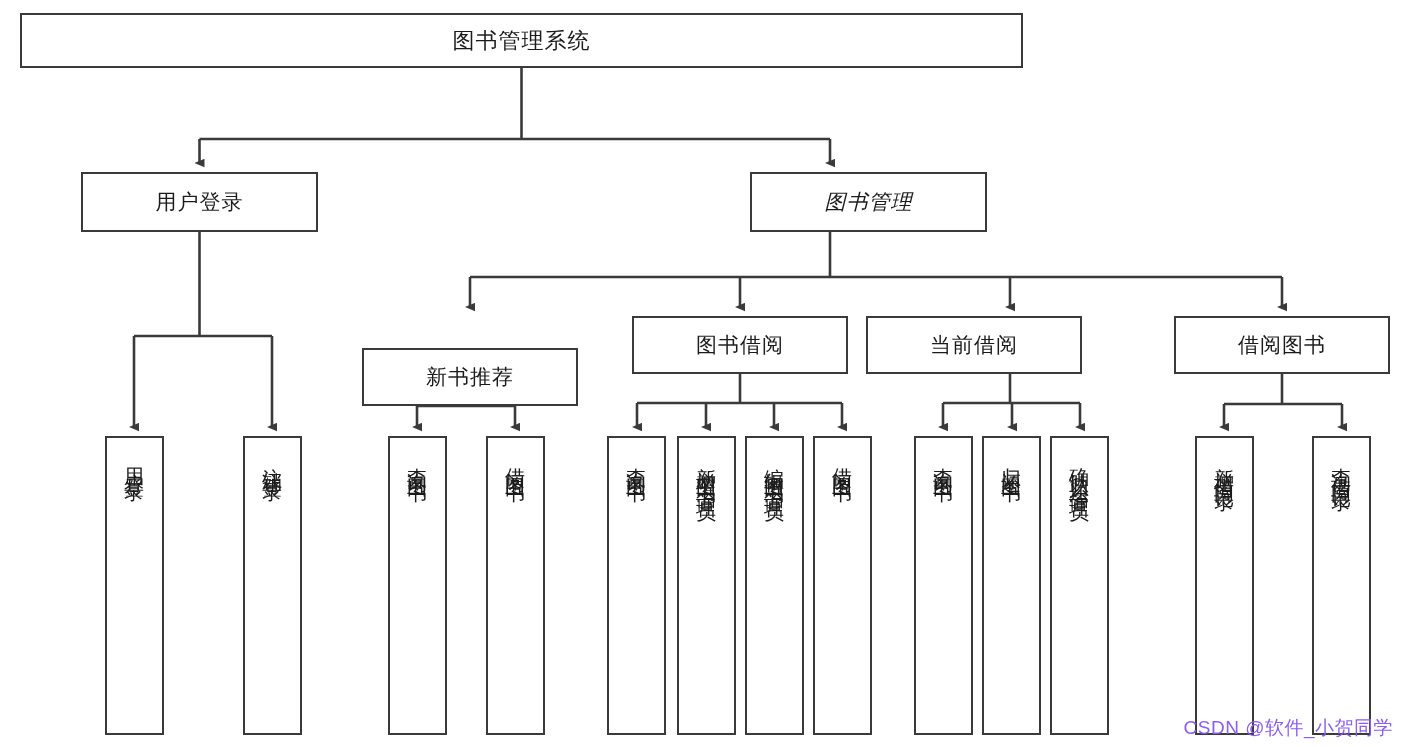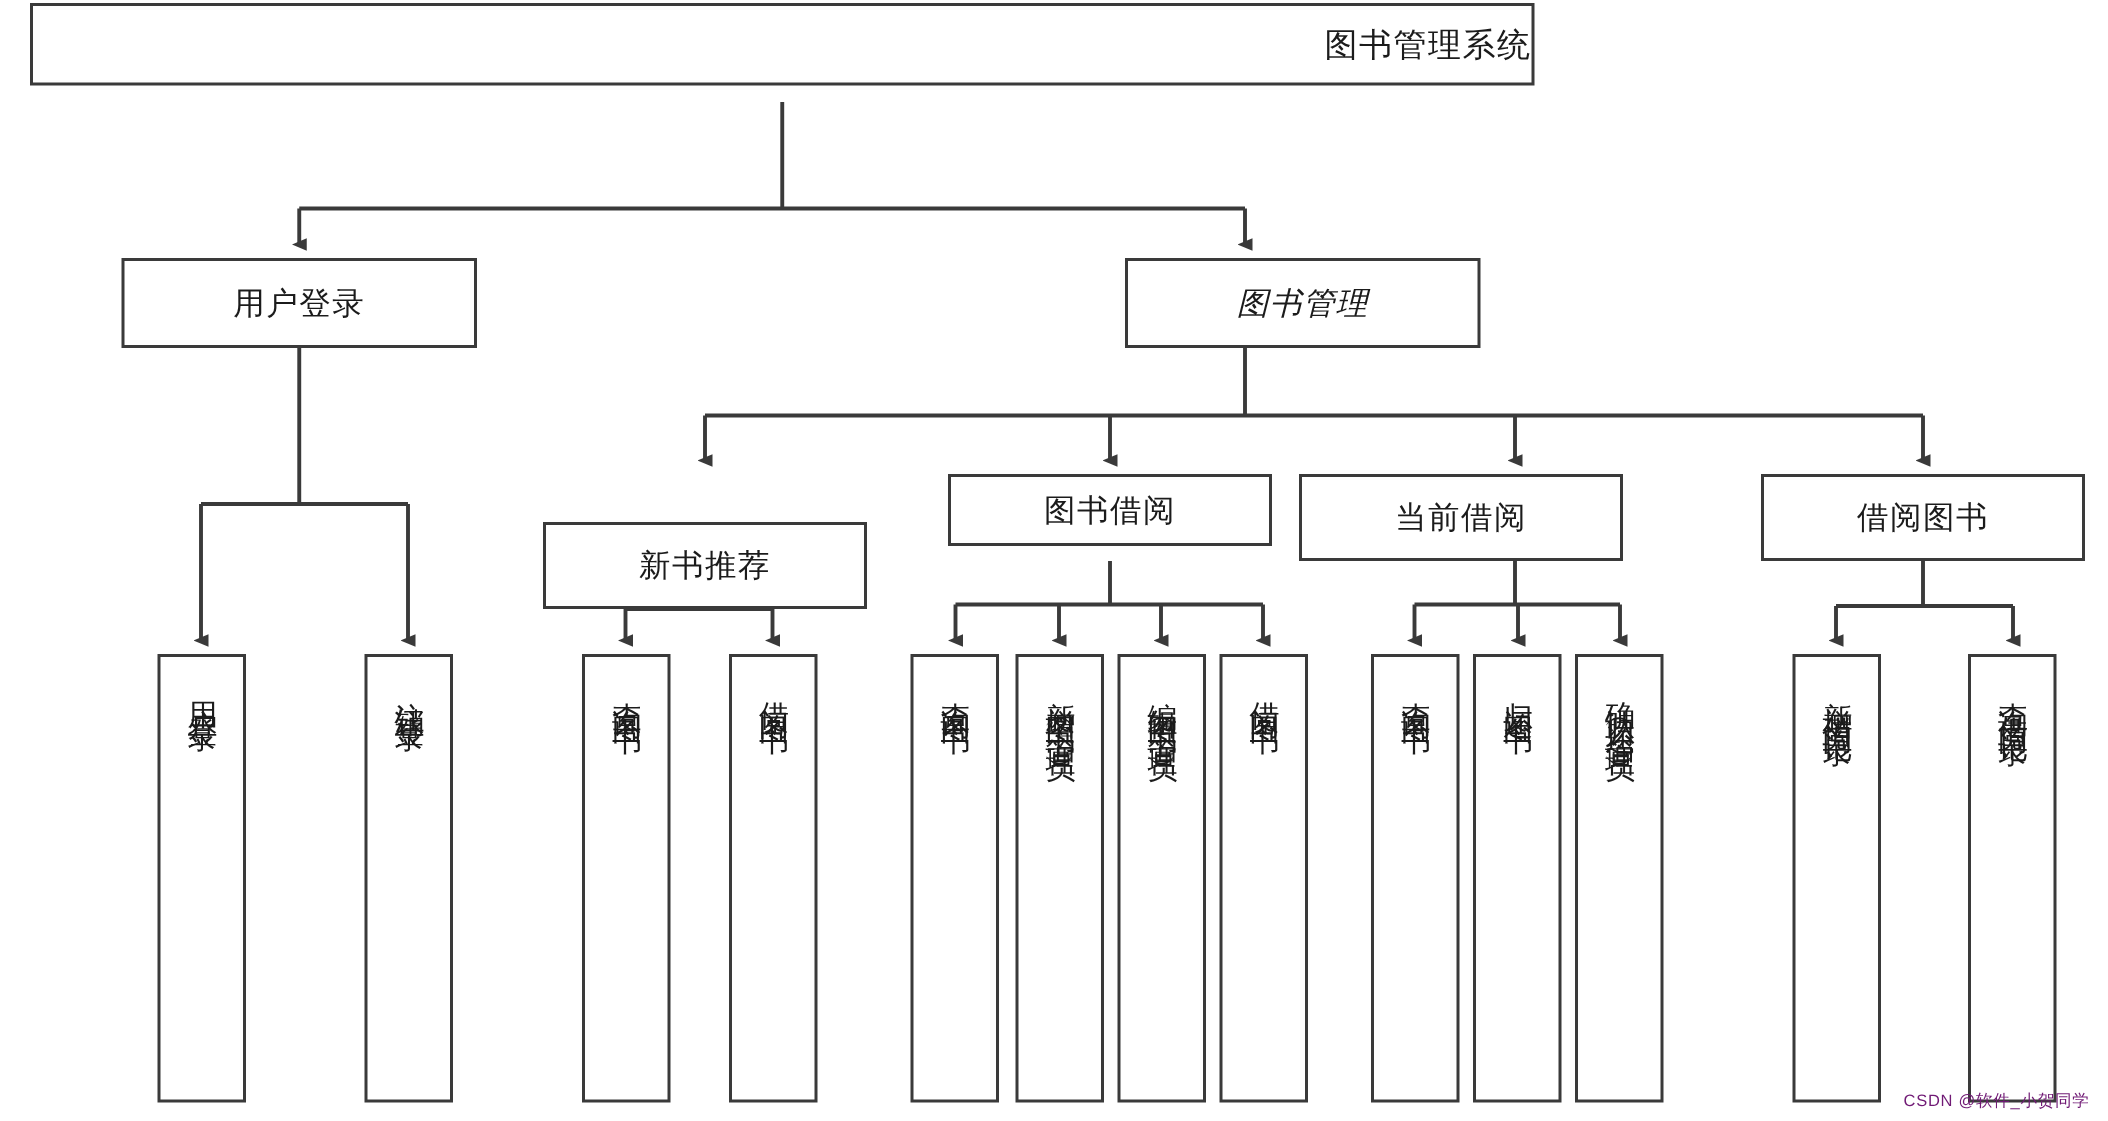--- a/index.html
+++ b/index.html
@@ -57,22 +57,22 @@
   .node .hlabel {
     white-space: nowrap;
   }
   #title-node {
     font-size: 22px;
   }
   .watermark {
     position: absolute;
     right: 12px;
     bottom: 6px;
-    font-size: 11px;
-    color: #701a75;
+    font-size: 19px;
+    color: #8b5cf6;
     white-space: nowrap;
     letter-spacing: 0.5px;
   }
 </style>
 </head>
 <body>
 
 <div id="canvas">
 
   <svg class="connectors" viewBox="0 0 1405 747" xmlns="http://www.w3.org/2000/svg">
@@ -118,35 +118,35 @@
       <path d="M1012,403 L1012,427" marker-end="url(#arrow)"></path>
       <path d="M1080,403 L1080,427" marker-end="url(#arrow)"></path>
 
       <path d="M1282,374 L1282,404"></path>
       <path d="M1224,404 L1342,404"></path>
       <path d="M1224,404 L1224,427" marker-end="url(#arrow)"></path>
       <path d="M1342,404 L1342,427" marker-end="url(#arrow)"></path>
     </g>
   </svg>
 
-  <div class="node horiz" id="title-node" style="left:20px; top:2px; width:1003px; height:55px;justify-content:flex-end;">
+  <div class="node horiz" id="title-node" style="left:20px; top:13px; width:1003px; height:55px;">
     <span class="hlabel">图书管理系统</span>
   </div>
 
   <div class="node horiz" style="left:81px; top:172px; width:237px; height:60px;">
     <span class="hlabel">用户登录</span>
   </div>
   <div class="node horiz" style="left:750px; top:172px; width:237px; height:60px;font-style:italic;">
     <span class="hlabel">图书管理</span>
   </div>
 
   <div class="node horiz" style="left:362px; top:316px; width:216px; height:58px;margin-top:32px;">
     <span class="hlabel">新书推荐</span>
   </div>
-  <div class="node horiz" style="left:632px; top:316px; width:216px; height:48px;">
+  <div class="node horiz" style="left:632px; top:316px; width:216px; height:58px;">
     <span class="hlabel">图书借阅</span>
   </div>
   <div class="node horiz" style="left:866px; top:316px; width:216px; height:58px;">
     <span class="hlabel">当前借阅</span>
   </div>
   <div class="node horiz" style="left:1174px; top:316px; width:216px; height:58px;">
     <span class="hlabel">借阅图书</span>
   </div>
 
   <div class="node vert" style="left:105px; top:436px; width:59px; height:299px;">

